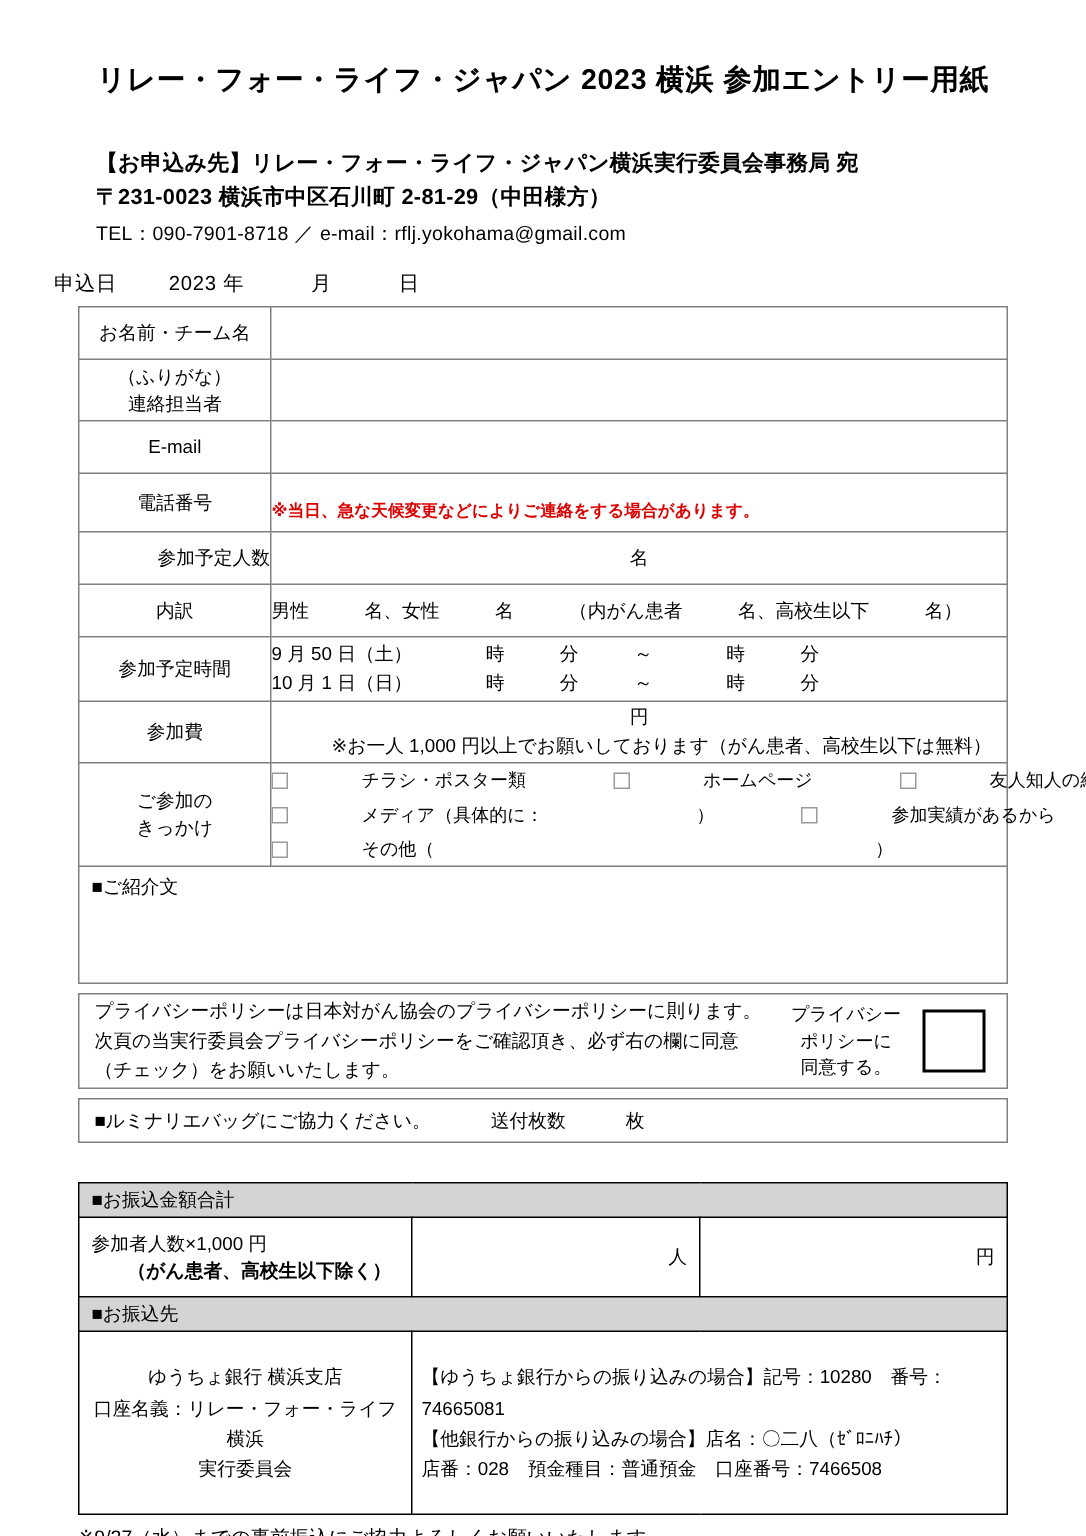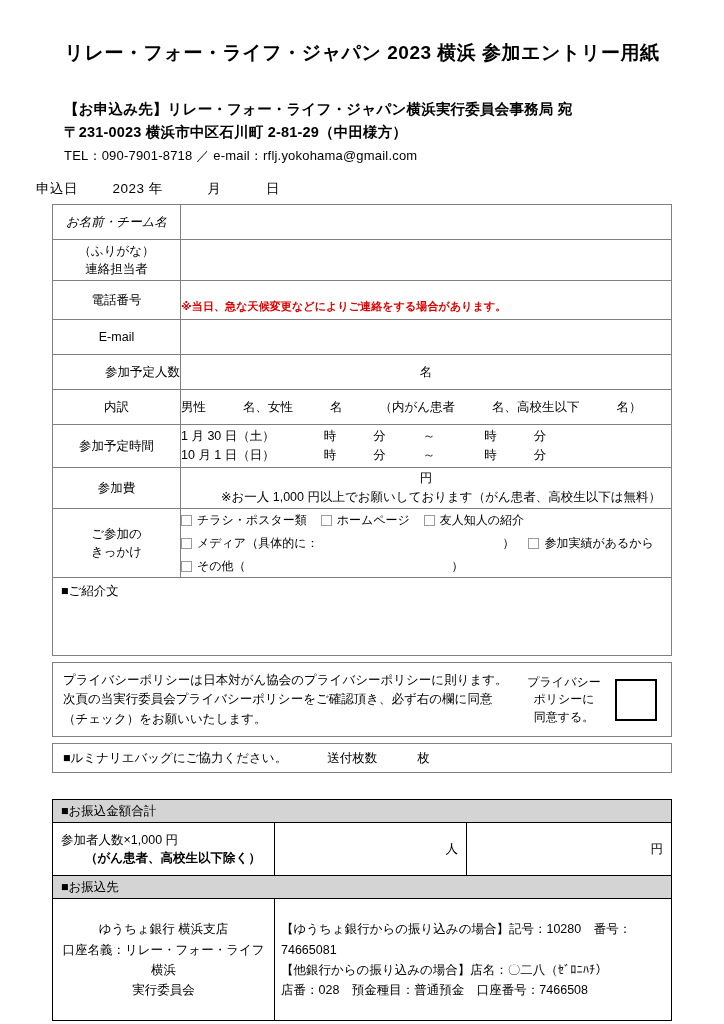--- a/index.html
+++ b/index.html
@@ -85,21 +85,21 @@
     text-align: center;
     padding: 6px 2px;
     line-height: 1.45;
     font-size: 12.5px;
   }
   .val {
     padding: 5px 8px;
     line-height: 1.5;
   }
 
-  .h-name   { height: 34px; font-style: italic; }
+  .h-name   { height: 34px; }
   .h-furi   { height: 40px; }
   .h-addr   { height: 40px; }
   .h-tel    { height: 38px; }
   .h-mail   { height: 34px; }
   .h-num    { height: 34px; text-align: right; }
   .h-break  { height: 34px; }
   .h-time   { height: 42px; }
   .h-fee    { height: 40px; }
   .h-trig   { height: 62px; }
 
@@ -123,20 +123,21 @@
   .time-row .g2 { display:inline-block; width: 30px; }
   .time-row .g3 { display:inline-block; width: 42px; }
   .time-row .g4 { display:inline-block; width: 30px; }
 
   
   .cb-line {
     display: flex;
     align-items: center;
     line-height: 1.9;
     white-space: nowrap;
+    gap: 44px;
   }
   .cb {
     display: inline-block;
     width: 9px;
     height: 9px;
     border: 1px solid #9a9a9a;
     background: #ffffff;
     margin-right: 5px;
     flex: none;
   }
@@ -156,21 +157,21 @@
   }
 
   
   .privacy-wrap {
     width: 620px;
     margin: 6px auto 0 auto;
     border: 1.5px solid #808080;
     box-sizing: border-box;
     display: flex;
     align-items: center;
-    height: 75px;
+    height: 64px;
     padding: 4px 10px;
     justify-content: center;
   }
   .privacy-text {
     flex: 1;
     line-height: 1.55;
     font-size: 12.5px;
   }
   .privacy-consent {
     width: 86px;
@@ -284,28 +285,28 @@
         <td class="val h-name"></td>
       </tr>
       <tr>
         <td class="lbl h-furi">
           <div>（ふりがな）</div>
           <div>連絡担当者</div>
         </td>
         <td class="val h-furi"></td>
       </tr>
       <tr>
+        <td class="lbl h-mail">E-mail</td>
+        <td class="val h-mail"></td>
+      </tr>
+      <tr>
         <td class="lbl h-tel">電話番号</td>
         <td class="val h-tel">
           <div class="red-note">※当日、急な天候変更などによりご連絡をする場合があります。</div>
         </td>
-      </tr>
-      <tr>
-        <td class="lbl h-mail">E-mail</td>
-        <td class="val h-mail"></td>
       </tr>
       <tr>
         <td class="lbl h-num">参加予定人数</td>
         <td class="val h-num center-val">
           <span>名</span>
         </td>
       </tr>
       <tr>
         <td class="lbl h-break">内訳</td>
         <td class="val h-break breakdown">
@@ -319,21 +320,21 @@
           <span class="gap-s"></span>
           <span>名、高校生以下</span>
           <span class="gap-s"></span>
           <span>名）</span>
         </td>
       </tr>
       <tr>
         <td class="lbl h-time">参加予定時間</td>
         <td class="val h-time">
           <div class="time-row">
-            <span>1 月 30 日（土）</span>
+            <span>9 月 50 日（土）</span>
             <span class="g1"></span>
             <span>時</span>
             <span class="g2"></span>
             <span>分</span>
             <span class="g2"></span>
             <span>～</span>
             <span class="g3"></span>
             <span>時</span>
             <span class="g4"></span>
             <span>分</span>

